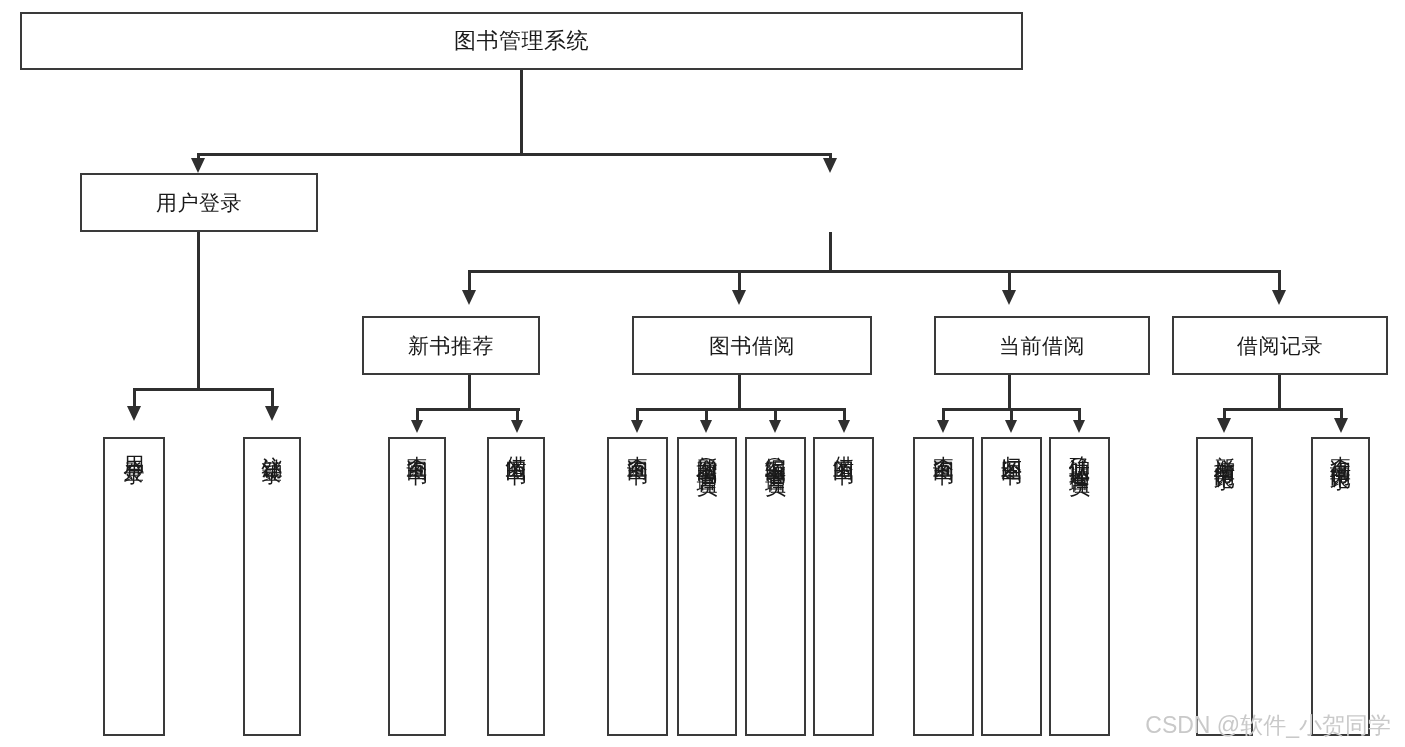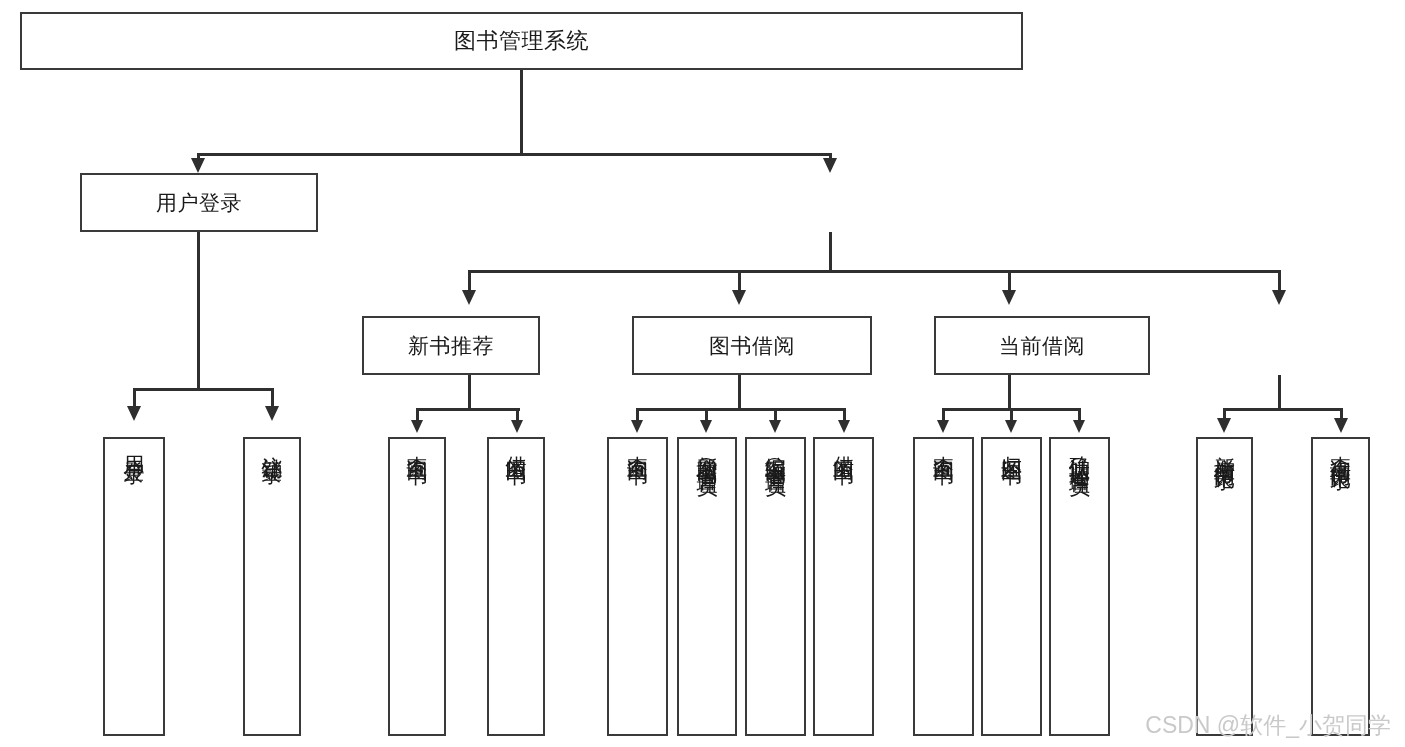--- a/index.html
+++ b/index.html
@@ -128,20 +128,23 @@
 
   <div class="node h" style="left:362px; top:316px; width:178px; height:59px;">
     <span>新书推荐</span>
   </div>
   <div class="node h" style="left:632px; top:316px; width:240px; height:59px;">
     <span>图书借阅</span>
   </div>
   <div class="node h" style="left:902px; top:316px; width:216px; height:59px;margin-left:32px;">
     <span>当前借阅</span>
   </div>
+  <div class="node h" style="left:1172px; top:316px; width:216px; height:59px;">
+    <span>借阅记录</span>
+  </div>
 
   <div class="vline" style="left:468px; top:375px; height:35px;"></div>
   <div class="hline" style="left:416px; top:408px; width:104px; height:2.5px;"></div>
   <div class="vline" style="left:416px; top:408px; height:14px;"></div>
   <div class="arrow small" style="left:411px; top:420px;"></div>
   <div class="vline" style="left:516px; top:408px; height:14px;"></div>
   <div class="arrow small" style="left:511px; top:420px;"></div>
 
   <div class="vline" style="left:738px; top:375px; height:35px;"></div>
   <div class="hline" style="left:636px; top:408px; width:208px; height:2.5px;"></div>

